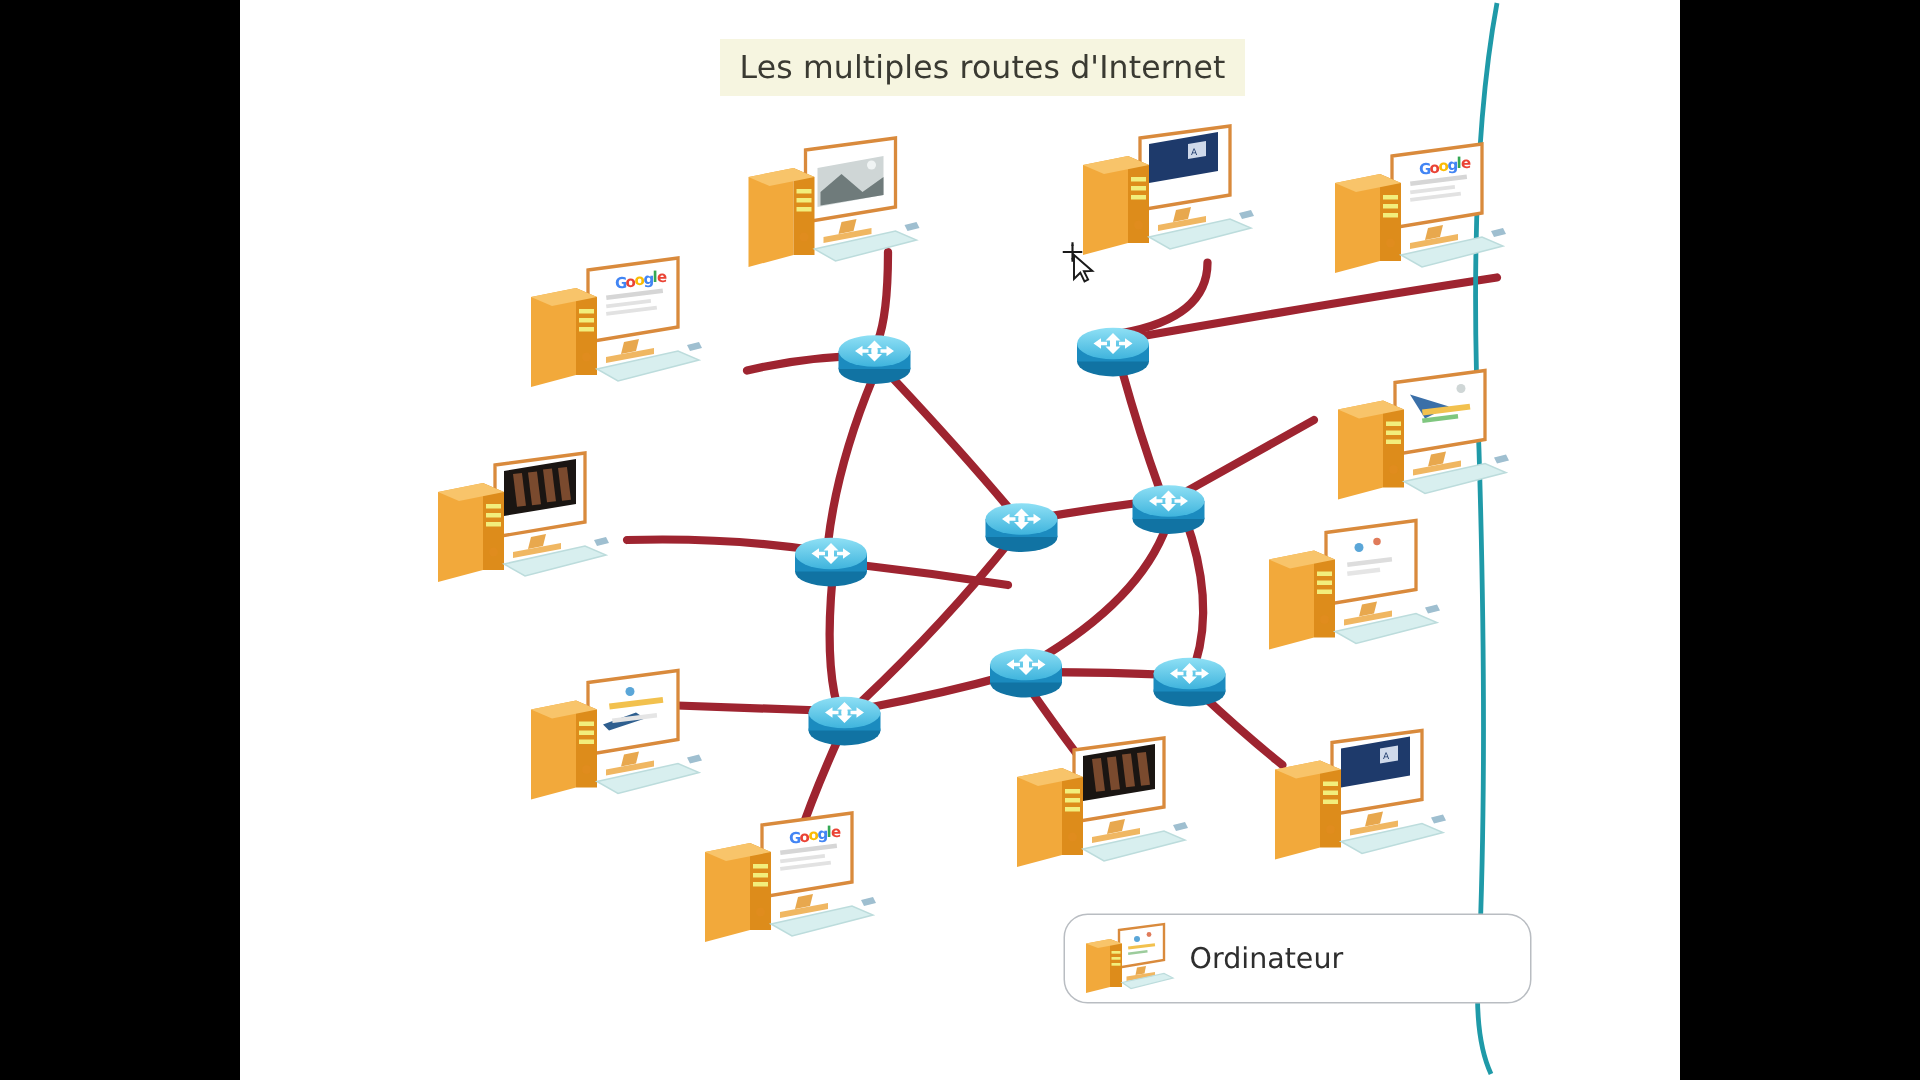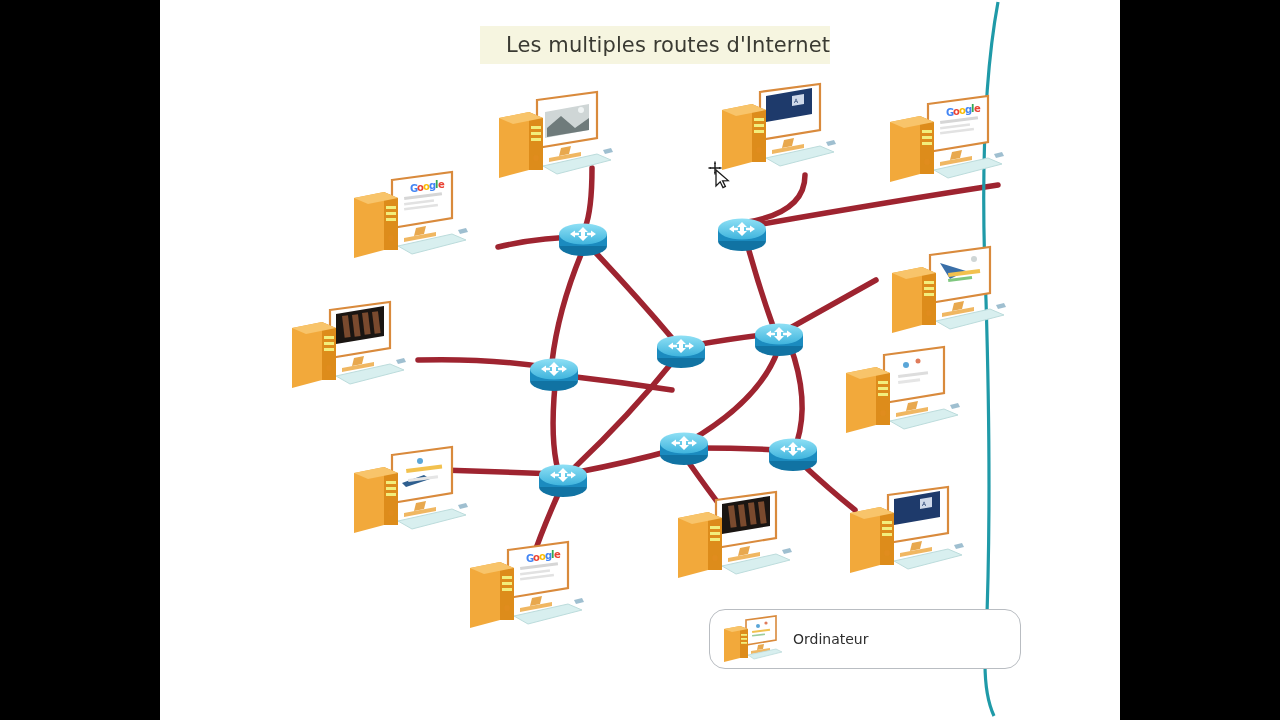--- a/index.html
+++ b/index.html
@@ -45,21 +45,21 @@
   
   #title-banner {
     position: absolute;
     left: 320px;
     top: 26px;
     width: 350px;
     height: 38px;
     background: #f6f5e0;
     display: flex;
     align-items: center;
-    justify-content: flex-end;
+    justify-content: center;
     z-index: 30;
   }
   #title-banner .title-text {
     font-family: "DejaVu Sans", sans-serif;
     font-size: 21px;
     font-weight: 400;
     color: #3a3a32;
     letter-spacing: 0.1px;
     white-space: nowrap;
   }
@@ -105,21 +105,21 @@
     z-index: 40;
   }
   .legend-entry {
     display: flex;
     align-items: center;
   }
   .legend-pc { margin-left: 8px; width: 66px; height: 50px; }
   .legend-rt { margin-left: 34px; width: 42px; height: 34px; }
   .legend-label {
     font-family: "DejaVu Sans", sans-serif;
-    font-size: 14px;
+    font-size: 19px;
     color: #2e2e2e;
     margin-left: 9px;
     white-space: nowrap;
   }
 
   
   #cursor {
     position: absolute;
     z-index: 55;
     pointer-events: none;

